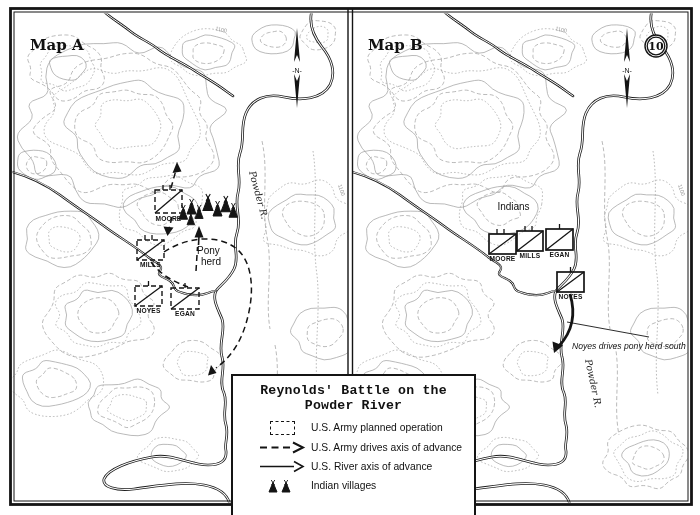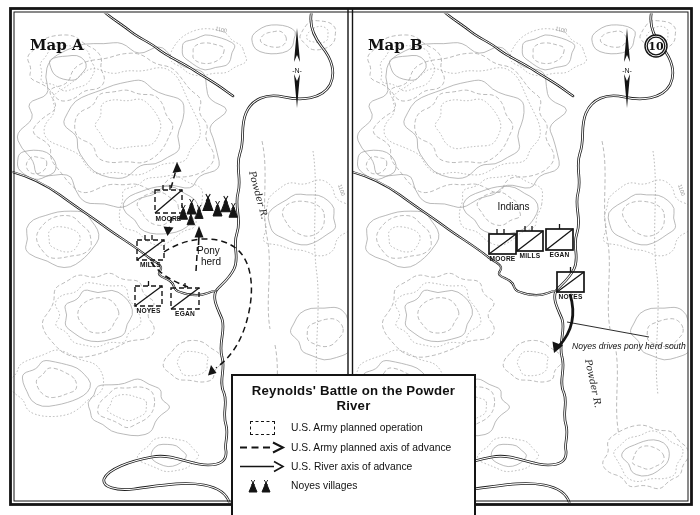--- a/index.html
+++ b/index.html
@@ -19,24 +19,24 @@
   .noteLabel{font-style:italic;font-size:8.6px;fill:#111}
   .nLabel{font-size:7px;fill:#111;text-anchor:middle}
   .figNum{font-family:"DejaVu Serif",serif;font-size:11px;font-weight:bold;fill:#111;text-anchor:middle}
   .contourNum{font-size:5.5px;fill:#9a9a9a}
   .dashedAxis{fill:none;stroke:#141414;stroke-width:1.5;stroke-dasharray:6 4}
   .solidInk{stroke:#141414}
   .ahead{fill:#141414;stroke:none}
 
   .legend{position:absolute;left:231px;top:374px;width:245px;height:150px;background:#fff;
           border:2px solid #141414;box-sizing:border-box;z-index:5}
-  .legend-title{font-family:Liberation Sans, sans-serif;font-weight:bold;font-size:13.2px;
+  .legend-title{font-family:Liberation Mono, monospace;font-weight:bold;font-size:13.2px;
                 text-align:center;margin-top:7px;letter-spacing:.2px;color:#111}
   .legend-rows{margin-top:5px}
-  .legend-row{display:flex;align-items:center;height:19.4px;}
+  .legend-row{display:flex;align-items:center;height:19.4px;padding-left:20px}
   .legend-sym{width:58px;display:flex;justify-content:center;align-items:center;flex-shrink:0}
   .legend-label{font-size:10.3px;color:#111}
   .box-dashed{width:25px;height:14px;border:1.6px dashed #141414;box-sizing:border-box}
   .box-solid{width:25px;height:14px;border:1.6px solid #141414;box-sizing:border-box}
 </style>
 </head>
 <body>
 
 <svg id="stage" width="700" height="515" viewBox="0 0 700 515">
   <defs>
@@ -266,21 +266,21 @@
         </span>
       <span class="legend-label">U.S. Army planned operation</span>
     </div>
     <div class="legend-row">
       <span class="legend-sym">
         <svg width="48" height="13" viewBox="0 0 48 13">
           <line x1="2" y1="6.5" x2="34" y2="6.5" stroke="#141414" stroke-width="2" stroke-dasharray="7 4.5"></line>
           <polyline points="35,1.5 45,6.5 35,11.5" fill="none" stroke="#141414" stroke-width="2"></polyline>
         </svg>
       </span>
-      <span class="legend-label">U.S. Army planned axis of advance</span>
+      <span class="legend-label">U.S. Army drives axis of advance</span>
     </div>
     <div class="legend-row">
       <span class="legend-sym">
         <svg width="48" height="13" viewBox="0 0 48 13">
           <line x1="2" y1="6.5" x2="36" y2="6.5" stroke="#141414" stroke-width="1.6"></line>
           <polyline points="36,1.5 45,6.5 36,11.5" fill="none" stroke="#141414" stroke-width="1.6"></polyline>
         </svg>
       </span>
       <span class="legend-label">U.S. River axis of advance</span>
     </div>
@@ -290,17 +290,17 @@
           <g fill="#141414" stroke="#141414">
             <path d="M2,13 L10,13 L6,3.5 Z"></path>
             <line x1="4.2" y1="1" x2="7.5" y2="6" stroke-width="0.9"></line>
             <line x1="7.8" y1="1" x2="4.5" y2="6" stroke-width="0.9"></line>
             <path d="M15,13 L23,13 L19,3.5 Z"></path>
             <line x1="17.2" y1="1" x2="20.5" y2="6" stroke-width="0.9"></line>
             <line x1="20.8" y1="1" x2="17.5" y2="6" stroke-width="0.9"></line>
           </g>
         </svg>
       </span>
-      <span class="legend-label">Noyes villages</span>
+      <span class="legend-label">Indian villages</span>
     </div>
   </div>
 
 </div>
 
 </body></html>

